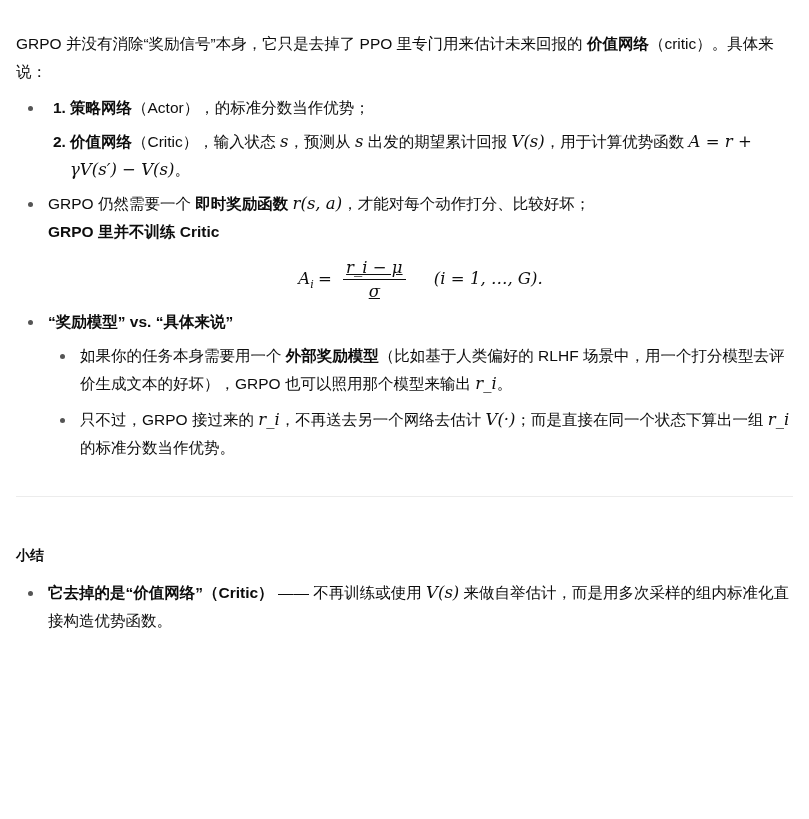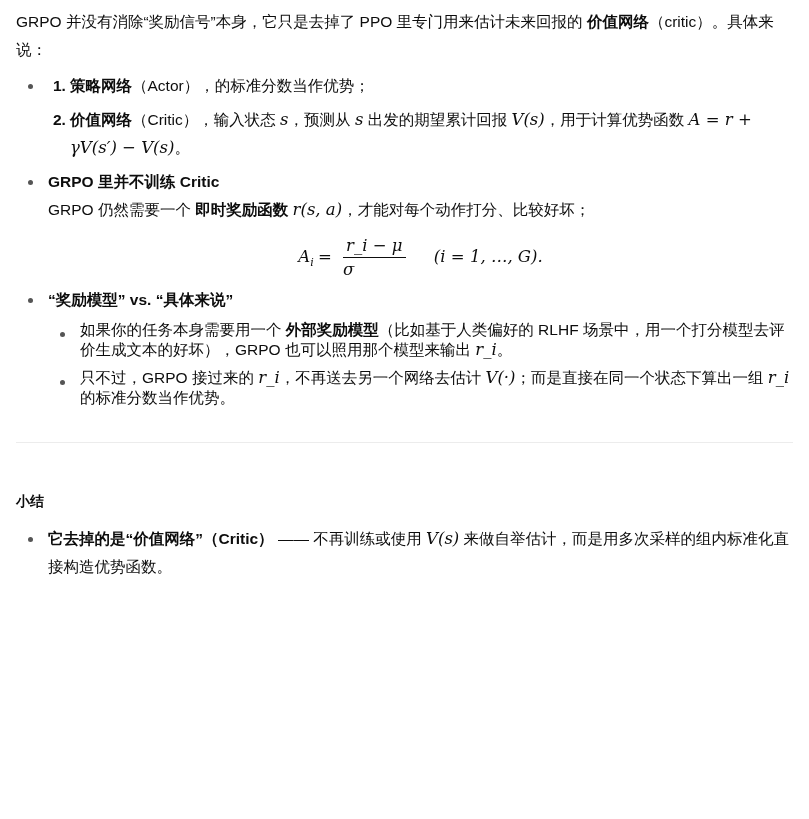--- a/index.html
+++ b/index.html
@@ -1,43 +1,43 @@
 <!DOCTYPE html>
 <html><head>
 <meta charset="utf-8">
 <style>
   html, body { margin: 0; padding: 0; background: #ffffff; }
   body {
     width: 809px; height: 819px; overflow: hidden;
     font-family: "Liberation Sans", "DejaVu Sans", sans-serif;
     color: #0d0d0d; font-size: 15.5px;
   }
-  .doc { position: relative; padding: 0 16px; }
+  .doc { position: relative; padding: 0 16px; margin-top: 22px; }
   .p { line-height: 28px; margin: 0; }
   .intro { padding-top: 8px; }
   b, .b { font-weight: 700; }
   .m { font-family: "DejaVu Serif", "Liberation Serif", serif; font-style: italic; font-size: 16.5px; }
   .mu { font-family: "DejaVu Serif", "Liberation Serif", serif; font-size: 16.5px; }
   ul.top { list-style: none; margin: 8px 0 0 0; padding: 0; }
   ul.top > li { position: relative; padding-left: 32px; margin-bottom: 4px; }
   ul.top > li::before {
     content: ""; position: absolute; left: 12px; top: 12px;
     width: 5px; height: 5px; border-radius: 50%; background: #555;
   }
   ol.num { list-style: none; margin: 6px 0 4px 0; padding: 0; }
   ol.num > li { position: relative; padding-left: 22px; line-height: 28px; margin-bottom: 6px; }
   ol.num > li > .n { position: absolute; left: 5px; top: 0; font-weight: 700; }
   ul.sub { list-style: none; margin: 6px 0 0 0; padding: 0; }
-  ul.sub > li { position: relative; padding-left: 32px; line-height: 20px; margin-bottom: 8px; }
+  ul.sub > li { position: relative; padding-left: 32px; line-height: 28px; margin-bottom: 8px; }
   ul.sub > li::before {
     content: ""; position: absolute; left: 12px; top: 12px;
     width: 5px; height: 5px; border-radius: 50%; background: #555;
   }
   .eq { text-align: center; margin: 12px 0 4px 0; height: 46px; position: relative; }
-  .frac { display: inline-block; vertical-align: middle; text-align: left; margin: 0 6px; }
+  .frac { display: inline-block; vertical-align: middle; text-align: center; margin: 0 6px; text-decoration: underline; }
   .frac .top { display: block; border-bottom: 1px solid #0d0d0d; padding: 0 3px 2px; }
   .frac .bot { display: block; padding-top: 2px; }
   hr.sep { border: none; border-top: 1px solid #ececec; margin: 34px 0 0 0; }
   h3 { font-size: 14px; font-weight: 700; margin: 44px 0 10px 0; line-height: 28px; }
 </style>
 </head>
 <body>
 
 <div class="doc">
 
@@ -54,24 +54,24 @@
           <b>策略网络</b><span>（Actor），的标准分数当作优势；</span>
         </li>
         <li>
           <span class="n">2.</span>
           <b>价值网络</b><span>（Critic），输入状态 </span><span class="m">s</span><span>，预测从 </span><span class="m">s</span><span> 出发的期望累计回报 </span><span class="m">V(s)</span><span>，用于计算优势函数 </span><span class="m">A = r + γV(s′) − V(s)</span><span>。</span>
         </li>
       </ol>
     </li>
 
     <li>
-      <div class="p b">GRPO 里并不训练 Critic</div>
       <div class="p">
         <span>GRPO 仍然需要一个 </span><b>即时奖励函数</b> <span class="m">r(s, a)</span><span>，才能对每个动作打分、比较好坏；</span>
       </div>
+      <div class="p b">GRPO 里并不训练 Critic</div>
       <div class="eq">
         <span class="m"><span>A</span><sub style="font-size:11px;">i</sub></span>
         <span class="mu"> = </span>
         <span class="frac m">
           <span class="top">r_i − μ</span>
           <span class="bot">σ</span>
         </span>
         <span class="m" style="margin-left:18px;">(i = 1, …, G).</span>
       </div>
     </li>

